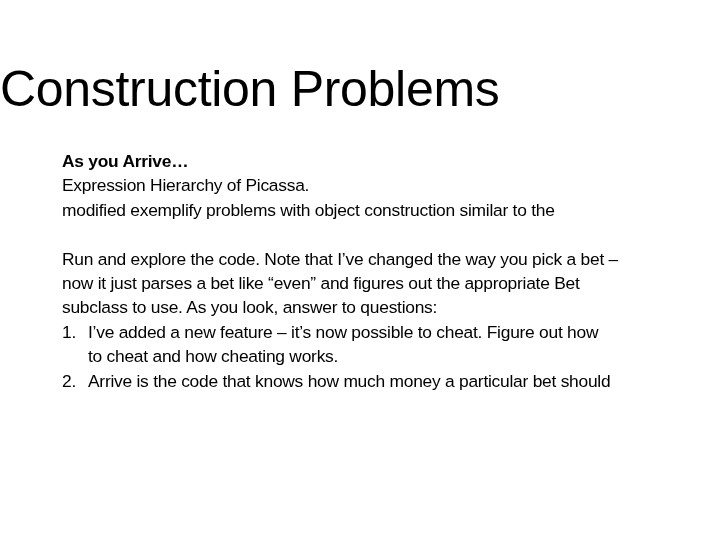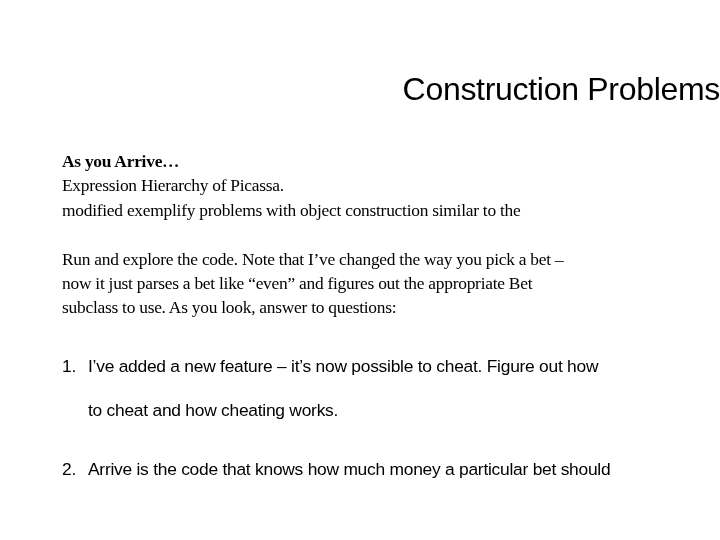--- a/index.html
+++ b/index.html
@@ -19,66 +19,63 @@
       position: absolute;
       left: 0; top: 0;
       width: 720px; height: 540px;
       background: #ffffff;
     }
     .title {
       position: absolute;
       left: 0;
       top: 64px;
       width: 720px;
-      text-align: right;
-      font-size: 32px;
+      text-align: left;
+      font-size: 50px;
       line-height: 50px;
       font-weight: normal;
       letter-spacing: -0.3px;
       margin: 0;
     }
     .body {
       position: absolute;
       left: 62px;
       top: 149px;
       width: 650px;
       font-size: 17.4px;
       line-height: 24.4px;
       letter-spacing: -0.25px;
       white-space: nowrap;
     }
     .line {
       display: block;
       height: 24.4px;
-      font-family: Liberation Serif, serif;
     }
     .bold {
       font-weight: bold;
     }
     .blank {
       display: block;
       height: 24.4px;
     }
     .item {
       display: block;
     }
     .item .row {
       display: block;
       height: 24.4px;
-      margin-top: 34px;
     }
     .num {
       display: inline-block;
       width: 26px;
     }
     .indent {
       display: block;
       padding-left: 26px;
       height: 24.4px;
-      margin-top: 20px;
     }
   </style>
 </head>
 <body>
 
 <div class="slide">
   <h1 class="title">Construction Problems</h1>
 
   <div class="body">
     <span class="line bold">As you Arrive…</span>

